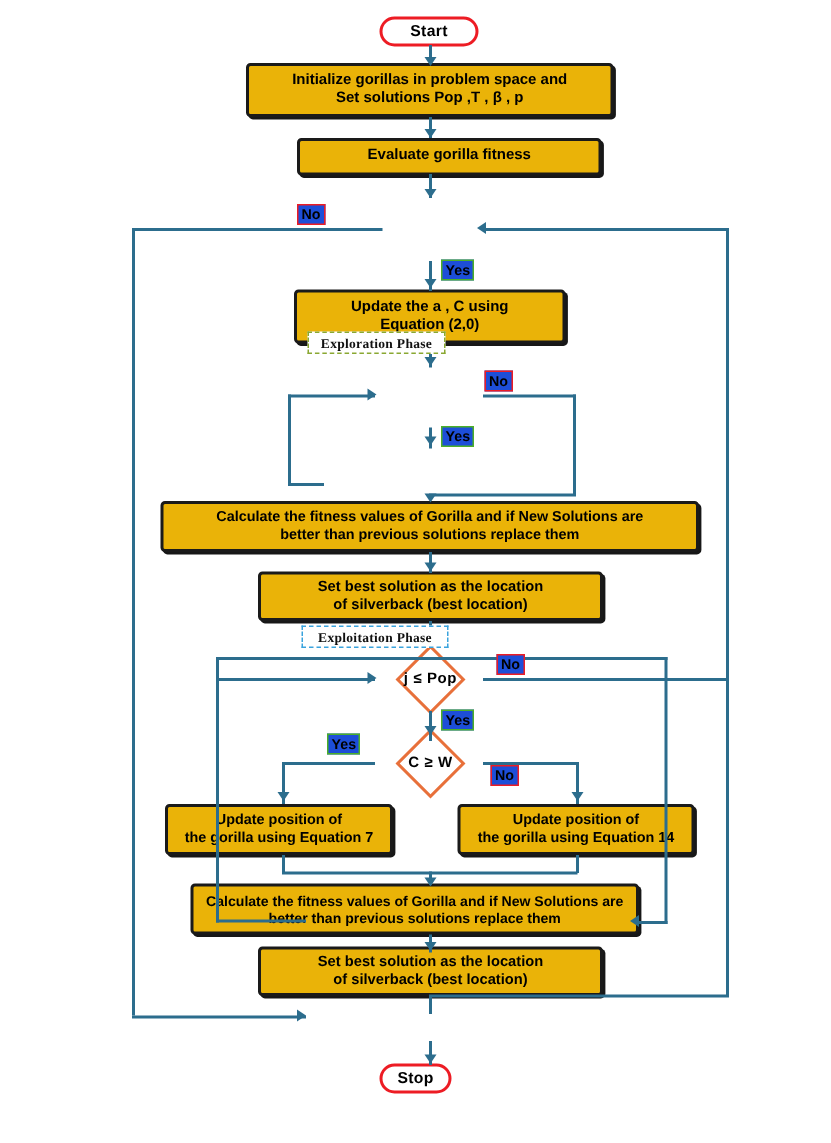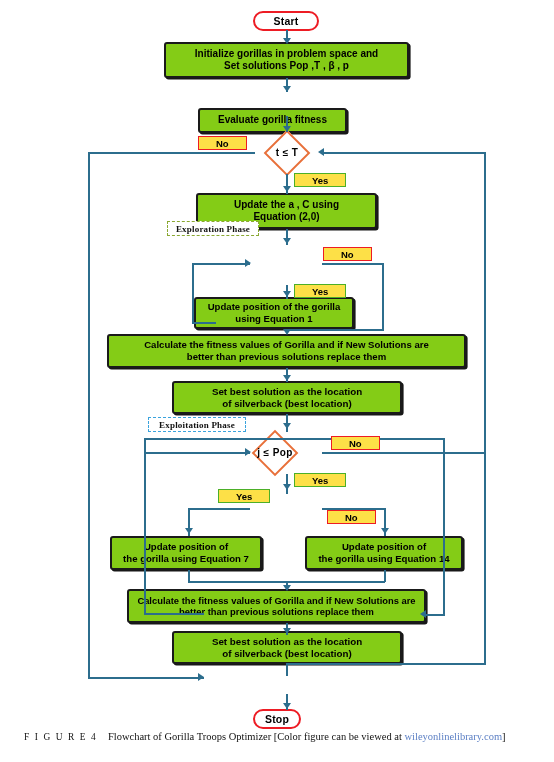--- a/index.html
+++ b/index.html
@@ -3,45 +3,45 @@
 <meta charset="utf-8">
 <style>
   html,body{margin:0;padding:0;background:#ffffff;}
   body{width:554px;height:762px;font-family:"Liberation Sans",sans-serif;overflow:hidden;}
   #page{position:relative;width:554px;height:762px;background:#fff;}
 
   
   .node{position:absolute;box-sizing:border-box;display:flex;align-items:center;
         justify-content:center;text-align:center;}
 
-  .proc{border:2.2px solid #1a1a1a;background:#84cc16;border-radius:3px;
+  .proc{border:2.2px solid #1a1a1a;background:#eab308;border-radius:3px;
         box-shadow:1.6px 1.6px 0 0 #171717;
         font-weight:bold;color:#000;line-height:1.22;padding:0 4px;}
 
   .term{border:2.6px solid #ed1c24;background:#fff;border-radius:14px;
         font-weight:bold;color:#000;font-size:10.5px;letter-spacing:.2px;}
 
   
   .dec{background:transparent;}
   .dec .rhomb{position:absolute;left:50%;top:50%;transform:translate(-50%,-50%) rotate(45deg);
         border:2.2px solid #e8703a;background:#fff;box-sizing:border-box;}
   .dec .dlabel{position:relative;z-index:3;font-weight:bold;color:#000;
         font-size:10px;white-space:nowrap;letter-spacing:.4px;}
 
   
-  .chip{position:absolute;box-sizing:border-box;background:#fde047;font-weight:bold;
-        font-size:9.5px;color:#000;padding:0 17px;line-height:13px;height:14px;z-index:6;}
+  .chip{position:absolute;box-sizing:border-box;background:#1d4ed8;font-weight:bold;
+        font-size:9.5px;color:#000;padding:0 2px;line-height:13px;height:14px;z-index:6;}
   .chip.yes{border:1.4px solid #4caf28;}
   .chip.no{border:1.4px solid #ed1c24;}
 
   
   .phase{position:absolute;box-sizing:border-box;background:#fff;z-index:6;
         font-family:"Liberation Serif",serif;font-weight:bold;font-size:9px;
         color:#111;display:flex;align-items:center;justify-content:center;
-        letter-spacing:.2px;height:15px;}
+        letter-spacing:.2px;height:15px;margin-left:38px;}
   .phase.explore{border:1.6px dashed #8aa832;}
   .phase.exploit{border:1.6px dashed #3aa3dd;}
 
   
   .ln{position:absolute;background:#2c6d8d;z-index:1;}
   .lnv{width:1.8px;}
   .lnh{height:1.8px;}
   .arw{position:absolute;width:0;height:0;z-index:2;}
   .arw.down{border-left:4px solid transparent;border-right:4px solid transparent;
             border-top:6px solid #2c6d8d;}
@@ -146,73 +146,67 @@
     <span>Start</span>
   </div>
 
   <div class="node proc" style="left:164px;top:42px;width:245px;height:36px;font-size:10px;">
     <div>
       <div>Initialize gorillas in problem space and</div>
       <div>Set solutions Pop ,T , β , p</div>
     </div>
   </div>
 
-  <div class="node proc" style="left:198px;top:108px;width:149px;height:25px;font-size:10px;">
+  <div class="node proc" style="left:198px;top:92px;width:203px;height:25px;font-size:10px;">
     <span>Evaluate gorilla fitness</span>
   </div>
 
-  <div class="node dec" style="left:251px;top:130px;width:72px;height:45px;">
-    <div class="rhomb" style="width:33px;height:33px;"></div>
-    <span class="dlabel">t ≤ T</span>
-  </div>
   <div class="chip no" style="left:198px;top:136px;">No</div>
   <div class="chip yes" style="left:294px;top:173px;">Yes</div>
 
   <div class="node proc" style="left:196px;top:193px;width:181px;height:36px;font-size:10px;">
     <div>
       <div>Update the  a , C using</div>
       <div>Equation (2,0)</div>
     </div>
   </div>
 
   <div class="phase explore" style="left:167px;top:221px;width:92px;">Exploration Phase</div>
 
   <div class="chip no" style="left:323px;top:247px;">No</div>
   <div class="chip yes" style="left:294px;top:284px;">Yes</div>
 
-  <div class="node proc" style="left:194px;top:297px;width:160px;height:32px;font-size:9.6px;">
-    <div>
-      <div>Update position of the gorilla</div>
-      <div>using Equation  1</div>
-    </div>
-  </div>
 
   <div class="node proc" style="left:107px;top:334px;width:359px;height:34px;font-size:9.6px;">
     <div>
       <div>Calculate the fitness values of Gorilla and if New Solutions are</div>
       <div>better than previous solutions replace them</div>
     </div>
   </div>
 
   <div class="node proc" style="left:172px;top:381px;width:230px;height:33px;font-size:9.8px;">
     <div>
       <div>Set best solution as the location</div>
       <div>of silverback (best location)</div>
     </div>
   </div>
 
-  <div class="phase exploit" style="left:148px;top:417px;width:98px;text-align:right;">Exploitation Phase</div>
-
-  <div class="node dec" style="left:238px;top:430px;width:74px;height:45px;">
+  <div class="phase exploit" style="left:163px;top:417px;width:98px;text-align:right;">Exploitation Phase</div>
+
+  <div class="node dec" style="left:250px;top:430px;width:74px;height:45px;">
     <div class="rhomb" style="width:33px;height:33px;"></div>
     <span class="dlabel">j ≤ Pop</span>
   </div>
   <div class="chip no" style="left:331px;top:436px;">No</div>
   <div class="chip yes" style="left:294px;top:473px;">Yes</div>
 
+  <div class="node dec" style="left:251px;top:486px;width:72px;height:45px;">
+    <div class="rhomb" style="width:33px;height:33px;"></div>
+    <span class="dlabel">C ≥ W</span>
+  </div>
   <div class="chip yes" style="left:218px;top:489px;">Yes</div>
   <div class="chip no" style="left:327px;top:510px;">No</div>
 
   <div class="node proc" style="left:110px;top:536px;width:152px;height:34px;font-size:9.6px;">
     <div>
       <div>Update position of</div>
       <div>the gorilla using Equation  7</div>
     </div>
   </div>
 
@@ -235,18 +229,14 @@
       <div>Set best solution as the location</div>
       <div>of  silverback (best location)</div>
     </div>
   </div>
 
 
   <div class="node term" style="left:253px;top:709px;width:48px;height:20px;">
     <span>Stop</span>
   </div>
 
-  <div id="caption">
-    <span class="fignum">F I G U R E  4</span>
-    &nbsp;&nbsp;&nbsp;<span>Flowchart of Gorilla Troops Optimizer [Color figure can be viewed at </span><span class="lnk">wileyonlinelibrary.com</span><span>]</span>
-  </div>
 
 </div>
 
 </body></html>

